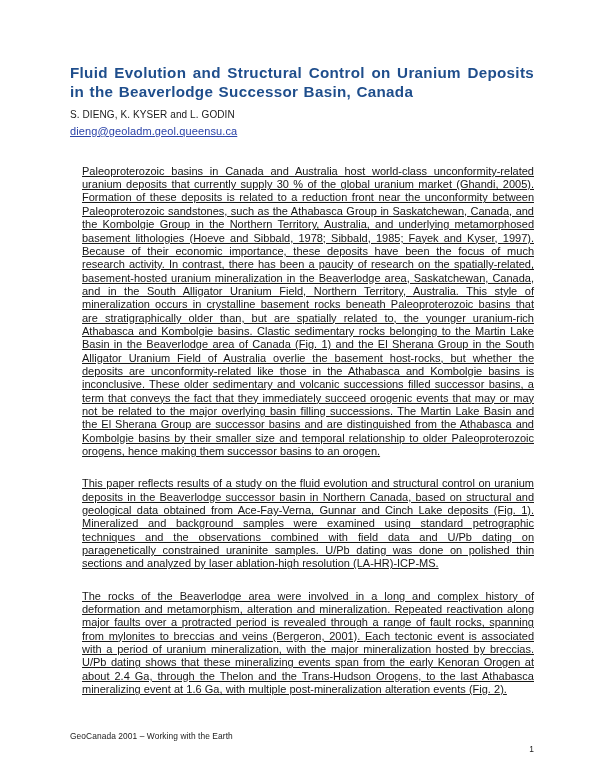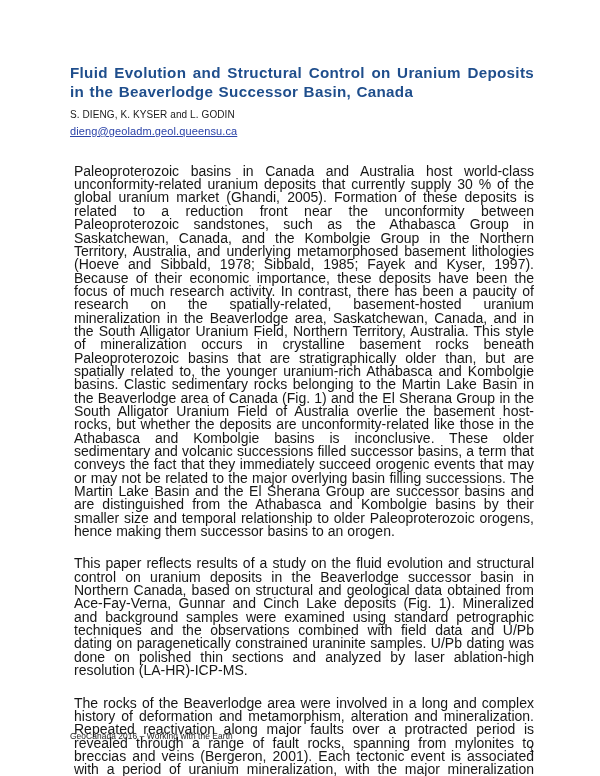--- a/index.html
+++ b/index.html
@@ -69,28 +69,29 @@
     color: #2b43a8;
     letter-spacing: 0.01em;
     cursor: pointer;
   }
 
   .body-block {
     margin-top: 26px;
   }
 
   p.para {
-    margin: 0 0 19px 4px;
-    font-size: 14px;
+    margin: 0 0 19px 12px;
+    font-size: 11px;
     line-height: 13.35px;
     color: #161616;
     text-align: justify;
     text-align-last: left;
     word-spacing: 0.01em;
     hyphens: none;
+    text-decoration: underline;
   }
 
   p.para:last-child {
     margin-bottom: 0;
   }
 
   .para-gap-large {
     margin-bottom: 24px;
   }
 
@@ -141,17 +142,17 @@
 
     <div class="body-block">
       <p class="para para-gap-large">Paleoproterozoic basins in Canada and Australia host world-class unconformity-related uranium deposits that currently supply 30 % of the global uranium market (Ghandi, 2005). Formation of these deposits is related to a reduction front near the unconformity between Paleoproterozoic sandstones, such as the Athabasca Group in Saskatchewan, Canada, and the Kombolgie Group in the Northern Territory, Australia, and underlying metamorphosed basement lithologies (Hoeve and Sibbald, 1978; Sibbald, 1985; Fayek and Kyser, 1997). Because of their economic importance, these deposits have been the focus of much research activity. In contrast, there has been a paucity of research on the spatially-related, basement-hosted uranium mineralization in the Beaverlodge area, Saskatchewan, Canada, and in the South Alligator Uranium Field, Northern Territory, Australia. This style of mineralization occurs in crystalline basement rocks beneath Paleoproterozoic basins that are stratigraphically older than, but are spatially related to, the younger uranium-rich Athabasca and Kombolgie basins. Clastic sedimentary rocks belonging to the Martin Lake Basin in the Beaverlodge area of Canada (Fig. 1) and the El Sherana Group in the South Alligator Uranium Field of Australia overlie the basement host-rocks, but whether the deposits are unconformity-related like those in the Athabasca and Kombolgie basins is inconclusive. These older sedimentary and volcanic successions filled successor basins, a term that conveys the fact that they immediately succeed orogenic events that may or may not be related to the major overlying basin filling successions. The Martin Lake Basin and the El Sherana Group are successor basins and are distinguished from the Athabasca and Kombolgie basins by their smaller size and temporal relationship to older Paleoproterozoic orogens, hence making them successor basins to an orogen.</p>
       <p class="para para-gap-large">This paper reflects results of a study on the fluid evolution and structural control on uranium deposits in the Beaverlodge successor basin in Northern Canada, based on structural and geological data obtained from Ace-Fay-Verna, Gunnar and Cinch Lake deposits (Fig. 1). Mineralized and background samples were examined using standard petrographic techniques and the observations combined with field data and U/Pb dating on paragenetically constrained uraninite samples. U/Pb dating was done on polished thin sections and analyzed by laser ablation-high resolution (LA-HR)-ICP-MS.</p>
       <p class="para">The rocks of the Beaverlodge area were involved in a long and complex history of deformation and metamorphism, alteration and mineralization. Repeated reactivation along major faults over a protracted period is revealed through a range of fault rocks, spanning from mylonites to breccias and veins (Bergeron, 2001). Each tectonic event is associated with a period of uranium mineralization, with the major mineralization hosted by breccias. U/Pb dating shows that these mineralizing events span from the early Kenoran Orogen at about 2.4 Ga, through the Thelon and the Trans-Hudson Orogens, to the last Athabasca mineralizing event at 1.6 Ga, with multiple post-mineralization alteration events (Fig. 2).</p>
     </div>
 
   </div>
 
   <div class="footer">
-    <span class="footer-text">GeoCanada 2016 – Working with the Earth</span>
+    <span class="footer-text">GeoCanada 2001 – Working with the Earth</span>
     <span class="page-number">1</span>
   </div>
 
 </div>
 
 </body></html>

